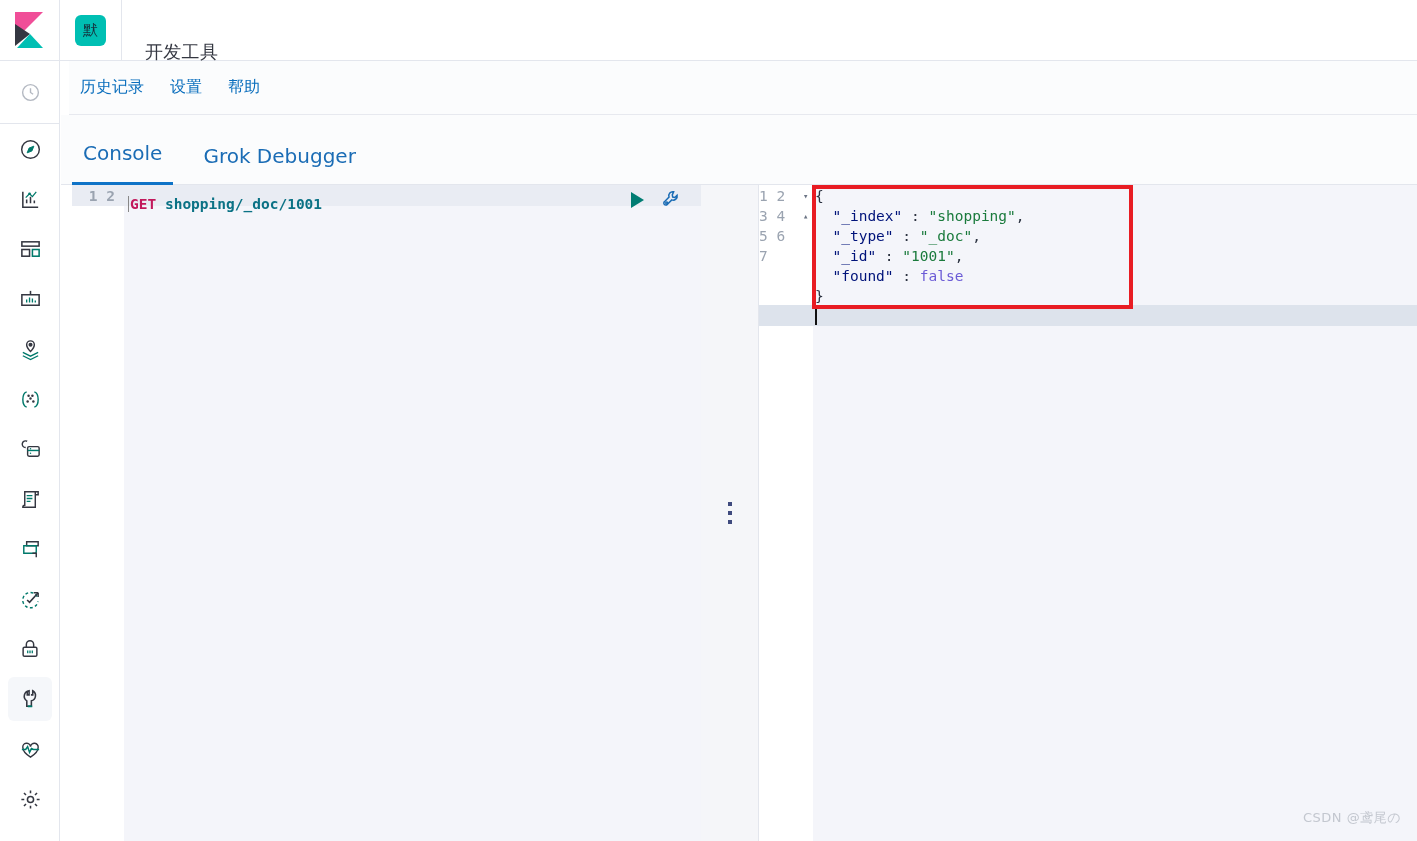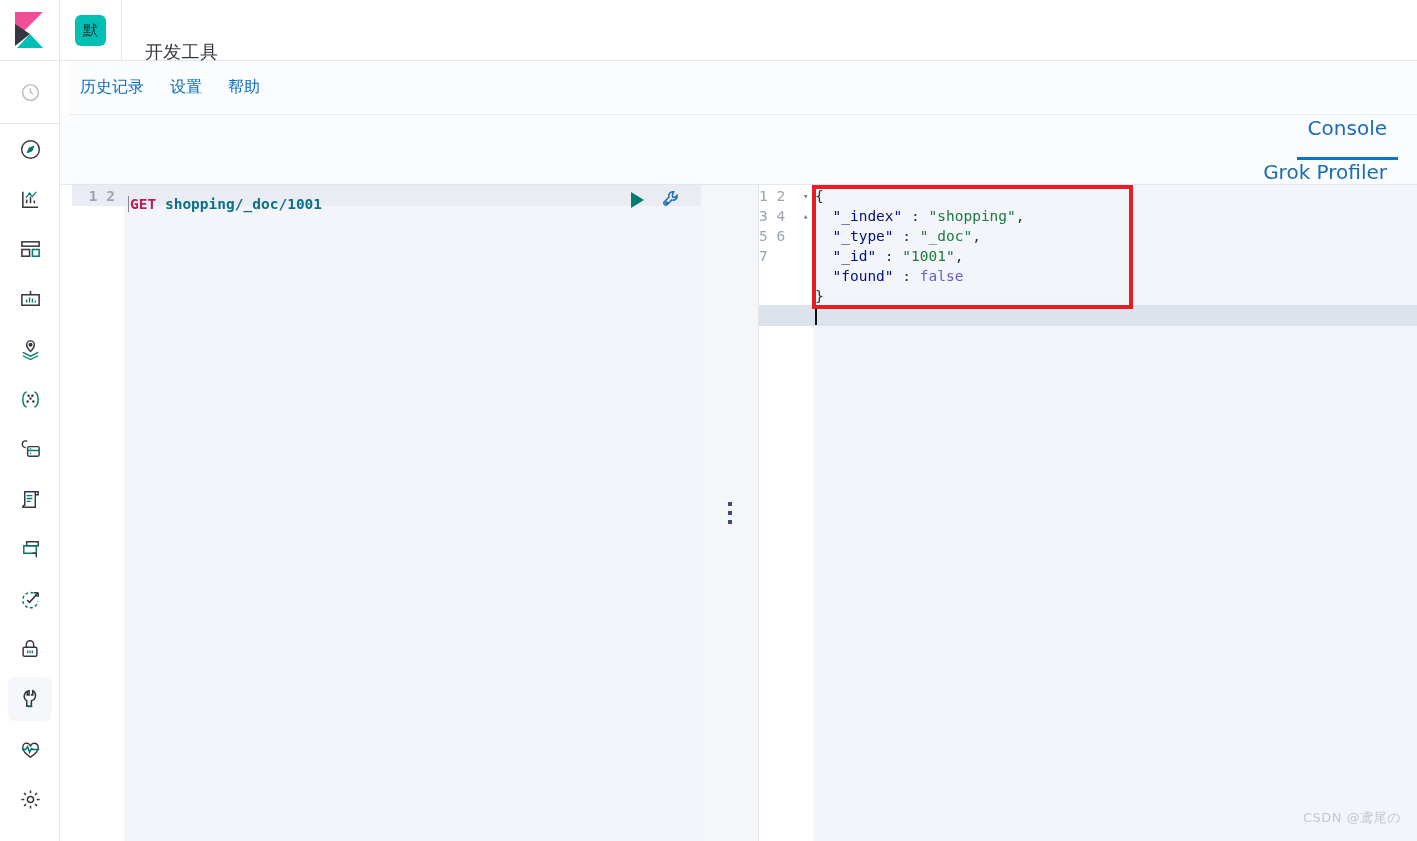--- a/index.html
+++ b/index.html
@@ -86,21 +86,20 @@
   }
 
   
   .tabs {
     position: absolute; left: 0; top: 54px;
     width: 1356px; height: 70px;
     background: #fbfcfd;
     border-bottom: 1px solid #e3e6ed;
     display: flex; align-items: flex-end;
     padding-left: 11px;
-    flex-direction: column;
   }
   .tab {
     font-size: 20px; color: #1a6cb5;
     padding: 0 11px 17px 11px; margin-right: 19px;
     cursor: pointer;
     position: relative; top: 1px;
     font-family: "DejaVu Sans", sans-serif;
   }
   .tab.active { color: #1a6cb5; border-bottom: 3px solid #0e73c7; }
 
@@ -410,21 +409,21 @@
   <div class="content">
 
     <div class="console-nav">
       <span class="nav-link">历史记录</span>
       <span class="nav-link">设置</span>
       <span class="nav-link">帮助</span>
     </div>
 
     <div class="tabs">
       <span class="tab active">Console</span>
-      <span class="tab">Grok Profiler</span>
+      <span class="tab">Grok Debugger</span>
     </div>
 
     <div class="editors">
 
       <div class="req-panel">
         <div class="req-gutter"></div>
         <div class="req-activeline"></div>
         <div class="req-activeline-gutter"></div>
         <div class="req-lines code">1
 2</div>

